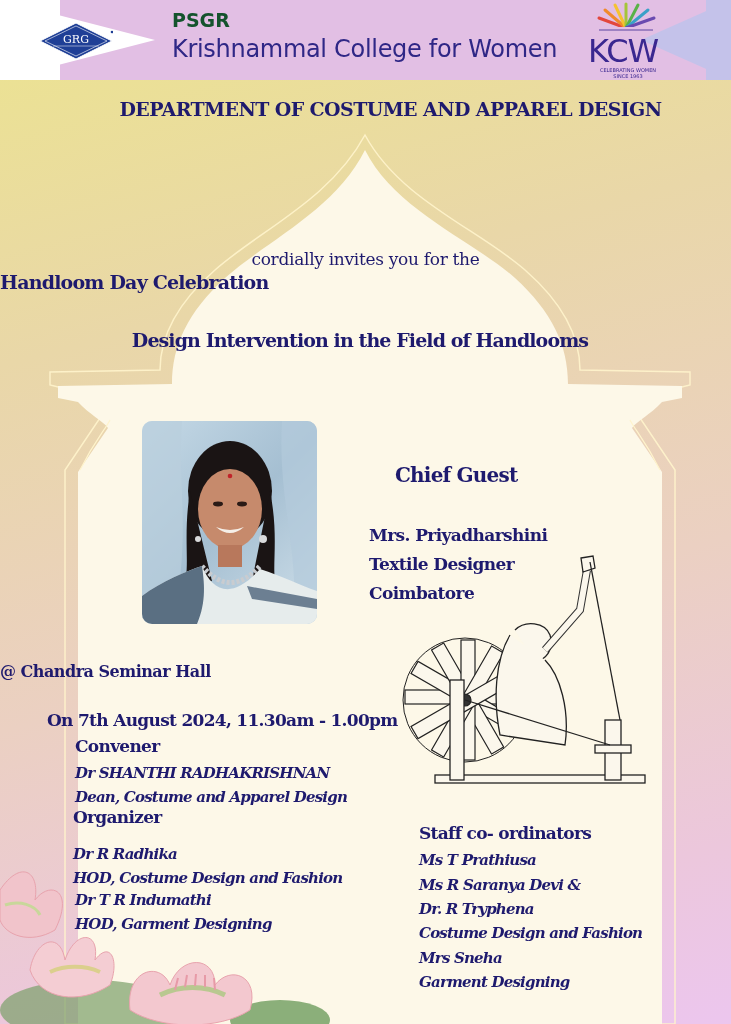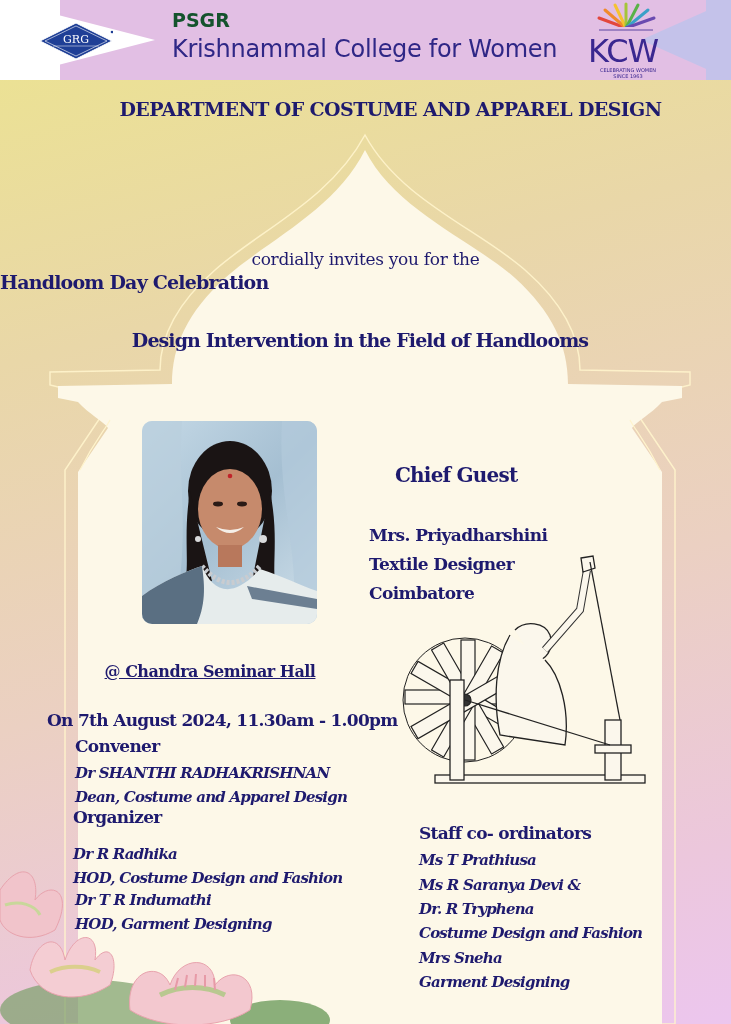--- a/index.html
+++ b/index.html
@@ -53,21 +53,21 @@
   .txt { position: absolute; color: #1e1a6e; font-family: "DejaVu Serif", serif; white-space: nowrap; }
   .invite { left: 0; width: 731px; text-align: center; top: 249px; font-size: 17px; letter-spacing: -0.3px; }
   .event { left: 0; width: 709px; text-align: left; top: 271px; font-size: 19px; font-weight: bold; letter-spacing: -0.8px; }
   .theme { left: 0; width: 720px; text-align: center; top: 329px; font-size: 19px; font-weight: bold; letter-spacing: -0.9px; }
   .photo {
     position: absolute; left: 142px; top: 421px; width: 175px; height: 203px; border-radius: 10px;
     overflow: hidden; background: linear-gradient(135deg, #c5d9e6, #a5bfd2 50%, #d0e0ea);
   }
   .guest-label { left: 370px; top: 463px; font-size: 20px; font-weight: bold; letter-spacing: -0.8px; margin-left: 25px; }
   .guest-line { left: 369px; font-size: 17px; font-weight: bold; letter-spacing: -0.6px; margin-top: 28px; }
-  .venue { left: 0; width: 420px; text-align: center; top: 662px; font-size: 16px; font-weight: bold; letter-spacing: -0.5px; text-decoration: underline; }
+  .venue { left: 0; width: 420px; text-align: left; top: 662px; font-size: 16px; font-weight: bold; letter-spacing: -0.5px; }
   .date { left: 47px; top: 682px; font-size: 17px; font-weight: bold; letter-spacing: -0.7px; margin-top: 28px; }
   .sec-head { font-size: 17px; font-weight: bold; letter-spacing: -0.7px; }
   .sec-line { font-size: 15px; font-weight: bold; letter-spacing: -0.8px; font-style: italic; }
   .wheel { position: absolute; left: 395px; top: 550px; width: 260px; height: 260px; }
   .lotus { position: absolute; left: 0; top: 860px; width: 330px; height: 164px; }
 </style>
 </head>
 <body>
 
 <div class="header">

